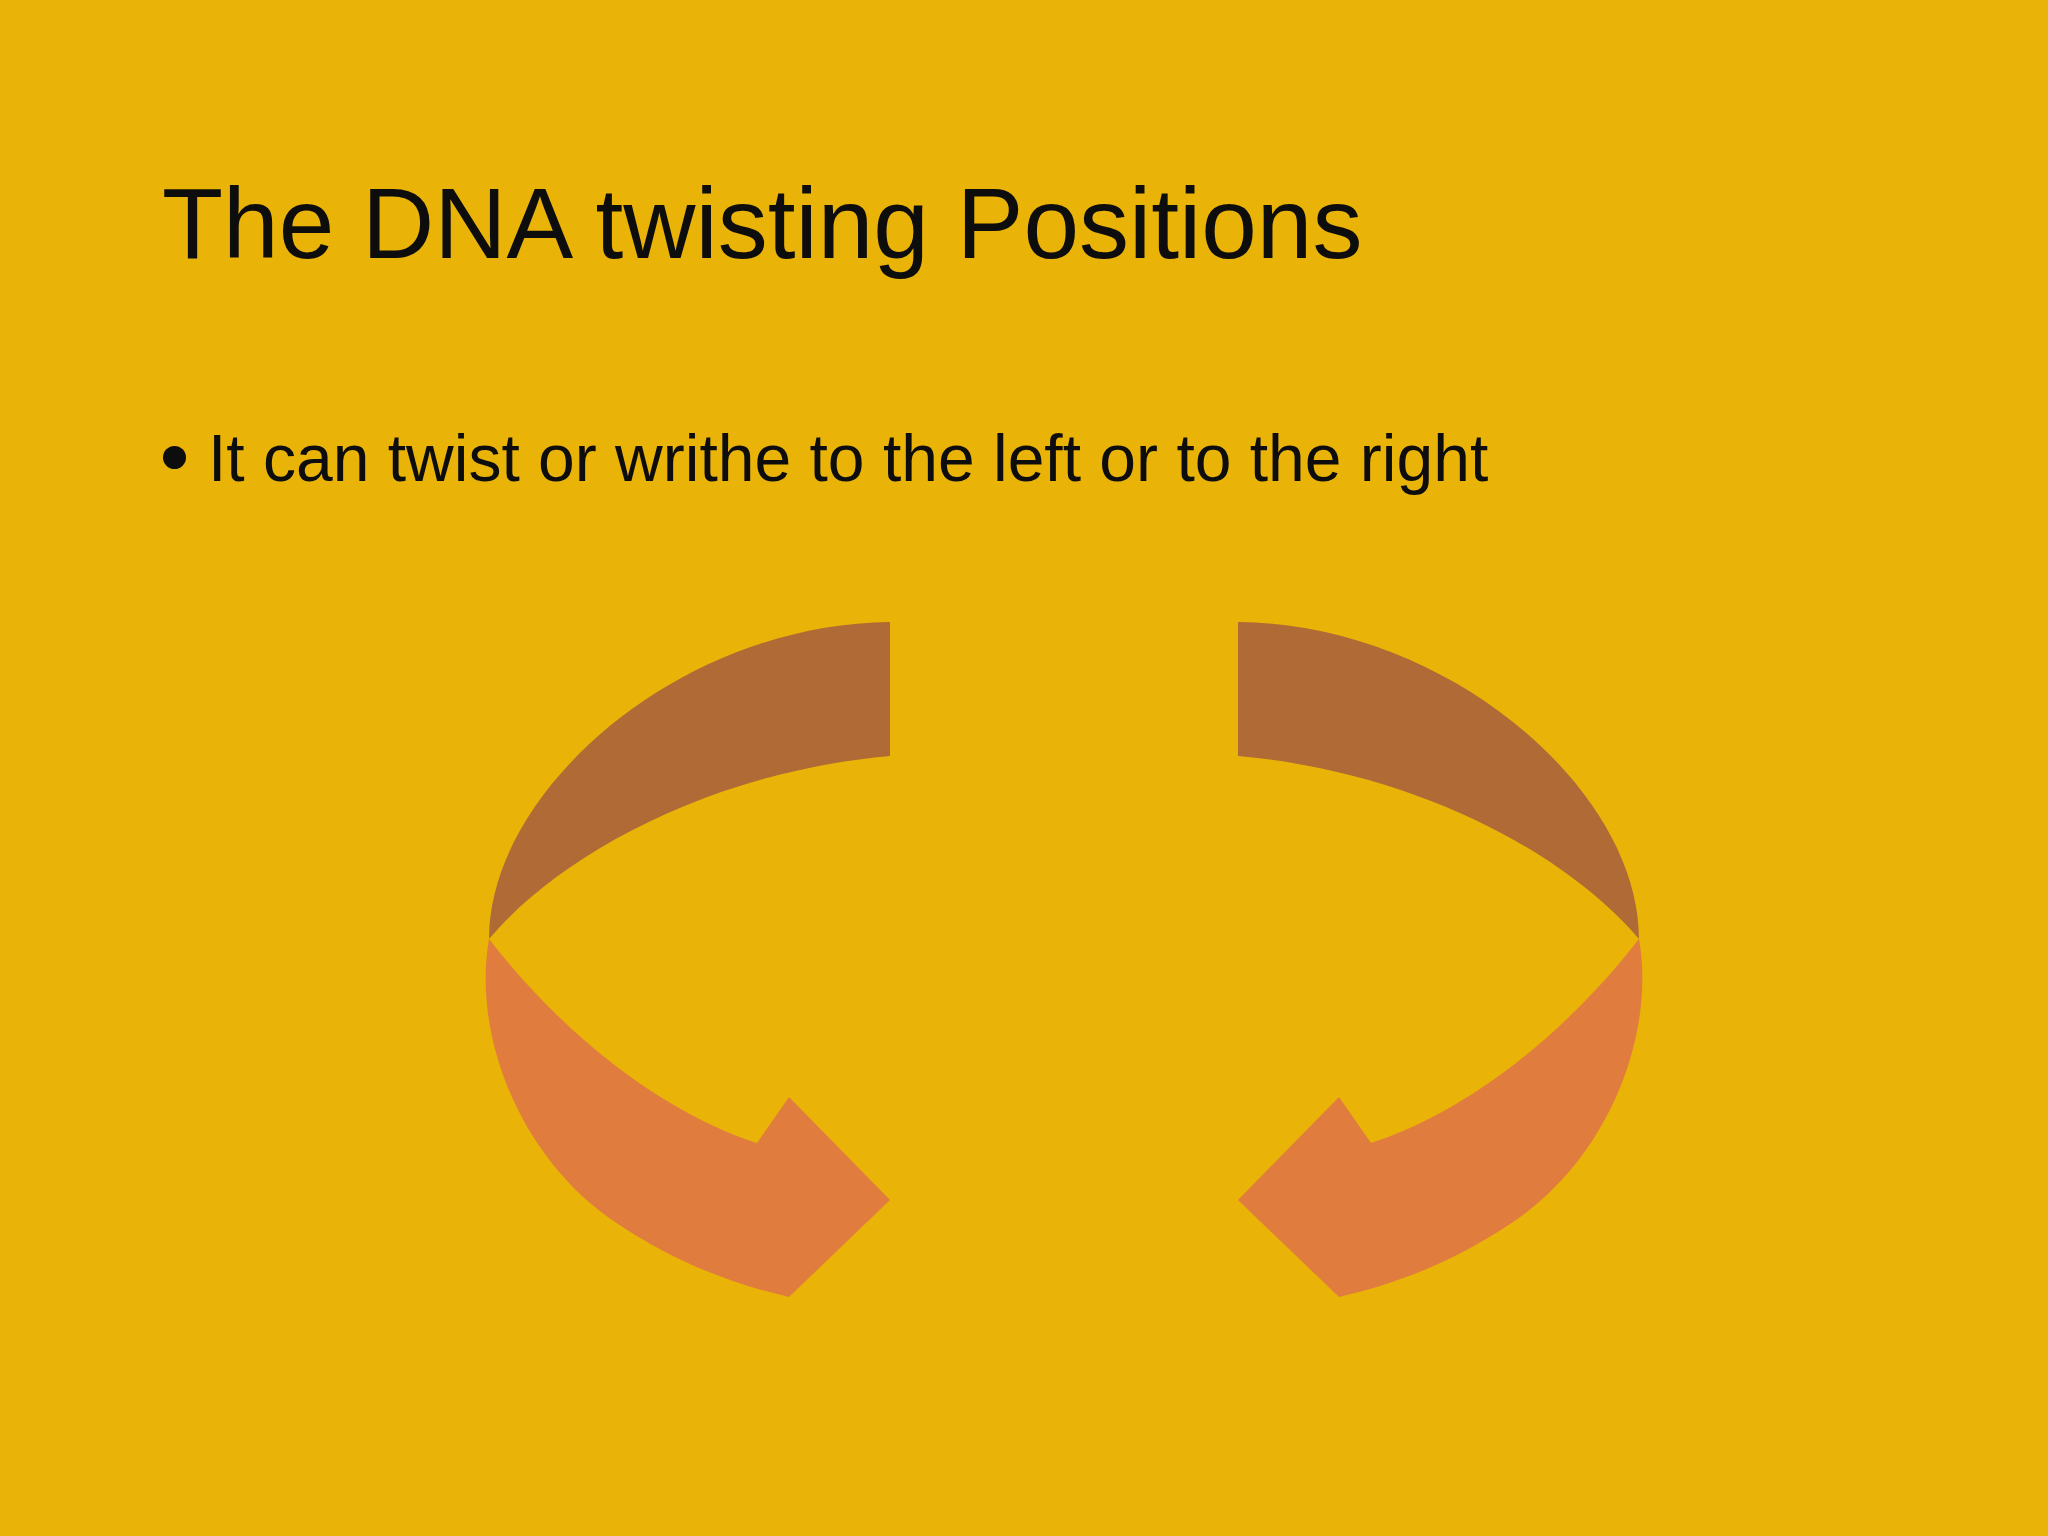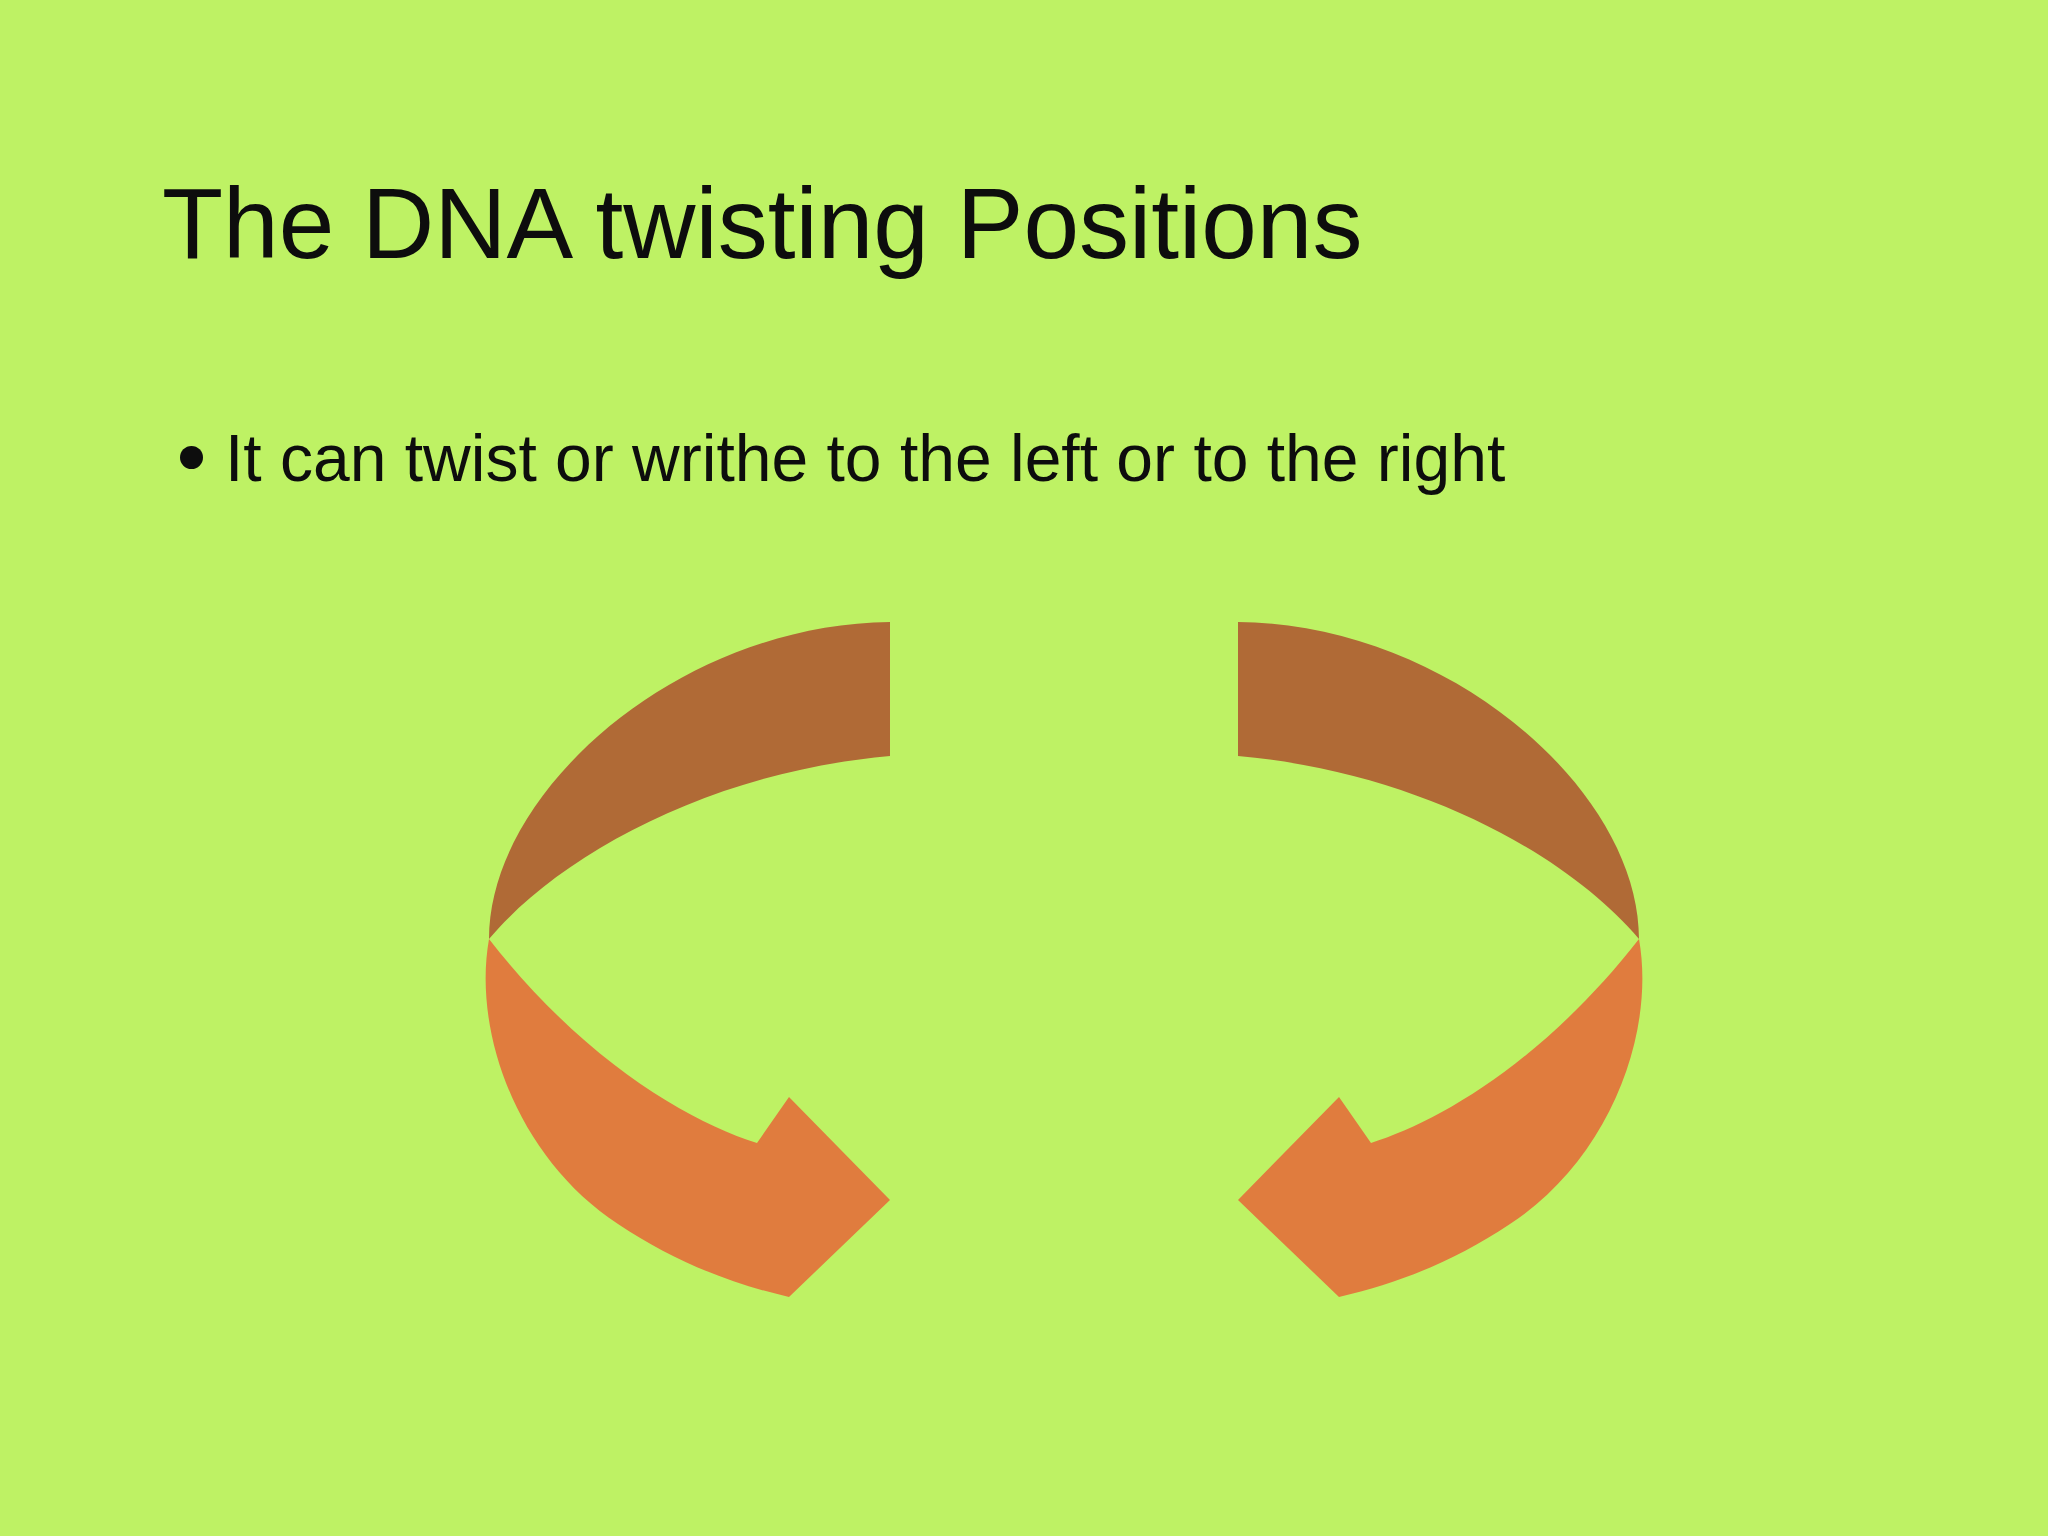--- a/index.html
+++ b/index.html
@@ -4,38 +4,38 @@
 <style>
   html, body {
     margin: 0;
     padding: 0;
     background: #ffffff;
   }
   .slide {
     position: relative;
     width: 2048px;
     height: 1536px;
-    background: #bef264;
+    background: #eab308;
     overflow: hidden;
     font-family: "Liberation Sans", "DejaVu Sans", sans-serif;
     color: #0d0d0d;
   }
   .slide-title {
     position: absolute;
     left: 162px;
     top: 166px;
     font-size: 100px;
     line-height: 115px;
     font-weight: 400;
     letter-spacing: 0px;
     white-space: nowrap;
   }
   .bullet-item {
     position: absolute;
-    left: 180px;
+    left: 163px;
     top: 418px;
     display: flex;
     align-items: flex-start;
   }
   .bullet-dot {
     width: 23px;
     height: 23px;
     border-radius: 50%;
     background: #0d0d0d;
     margin-top: 28px;

